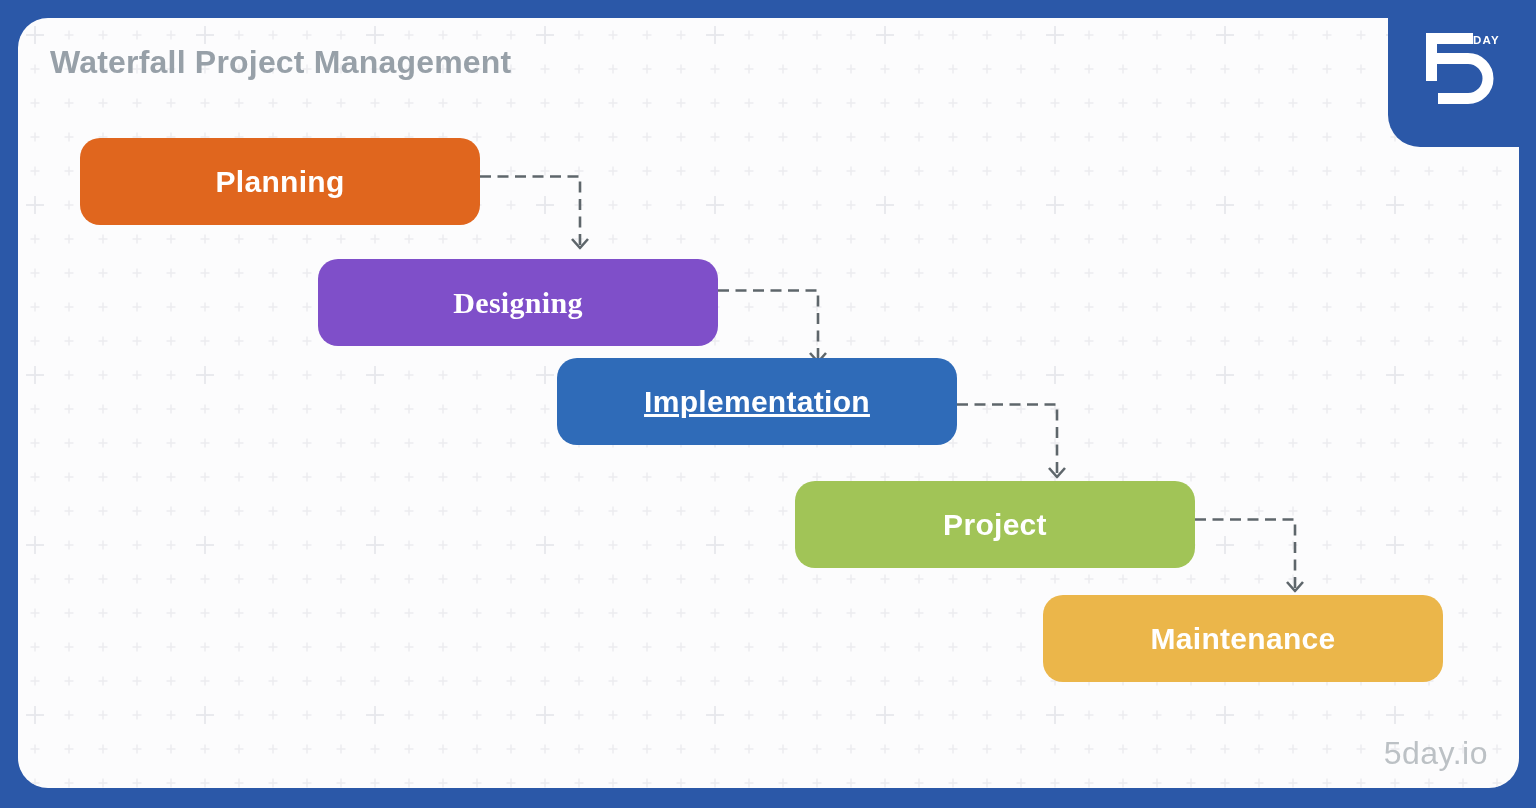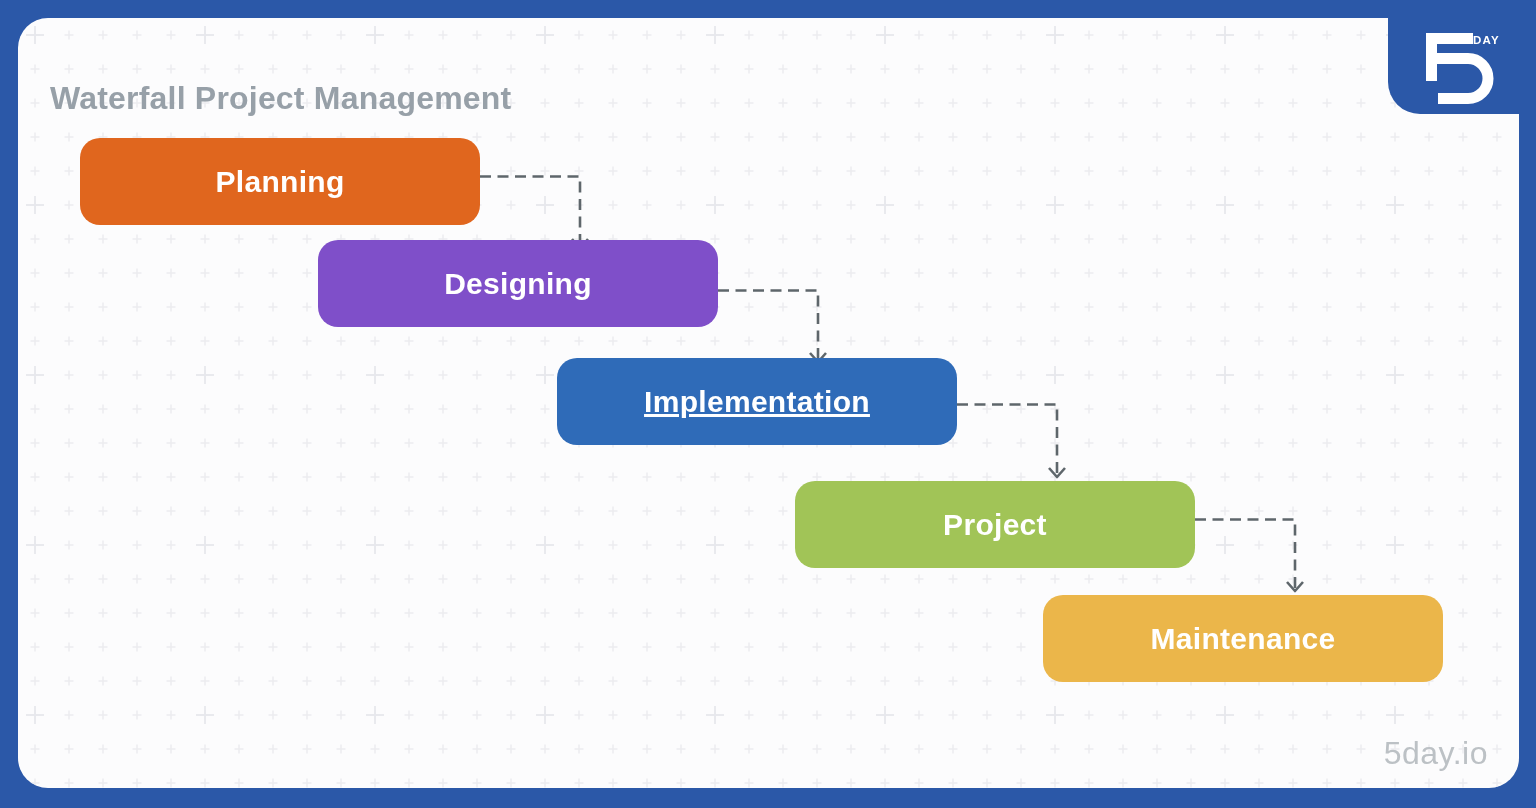--- a/index.html
+++ b/index.html
@@ -17,21 +17,21 @@
     width: 1501px; height: 770px;
     border-radius: 30px;
     overflow: hidden;
   }
   .pattern-svg { position: absolute; left: 0; top: 0; width: 100%; height: 100%; }
 
   
   .logo-tab {
     position: absolute;
     right: 0; top: 0;
-    width: 148px; height: 114px;
+    width: 148px; height: 147px;
     border-bottom-left-radius: 32px;
     z-index: 5;
   }
   .logo-svg { position: absolute; left: 36px; top: 31px; width: 78px; height: 78px; }
 
   .page-title {
     position: absolute;
     left: 50px; top: 44px;
     font-size: 32px;
     font-weight: 700;
@@ -55,21 +55,21 @@
     display: flex;
     align-items: center;
     justify-content: center;
     color: #FFFFFF;
     font-size: 30px;
     font-weight: 700;
     letter-spacing: 0.3px;
     z-index: 3;
   }
   .stage-1 { left: 80px;   top: 138px; }
-  .stage-2 { left: 318px;  top: 240px; }
+  .stage-2 { left: 318px;  top: 259px; font-family: Liberation Serif, serif; }
   .stage-3 { left: 557px;  top: 358px; text-decoration: underline; }
   .stage-4 { left: 795px;  top: 481px; }
   .stage-5 { left: 1033px; top: 595px; }
 
   .arrows-layer {
     position: absolute; left: 0; top: 0;
     width: 1536px; height: 808px;
     z-index: 2;
     pointer-events: none;
   }
@@ -88,21 +88,21 @@
       </pattern>
       <pattern id="plusLarge" x="-68" y="-68" width="170" height="170" patternUnits="userSpaceOnUse">
         <path d="M85 76 V94 M76 85 H94" stroke="currentColor" stroke-width="2" opacity="0.9"></path>
       </pattern>
     </defs>
     <rect x="0" y="0" width="100%" height="100%" fill="url(#plusSmall)"></rect>
     <rect x="0" y="0" width="100%" height="100%" fill="url(#plusLarge)"></rect>
   </svg>
 </div>
 
-<div class="page-title" style="color: rgb(151, 160, 168); margin-top: 36px;">Waterfall Project Management</div>
+<div class="page-title" style="color: rgb(151, 160, 168);">Waterfall Project Management</div>
 
 <div class="arrows-layer" style="color: rgb(94, 102, 107);">
   <svg viewBox="0 0 1536 808" xmlns="http://www.w3.org/2000/svg">
     <g>
       <path class="connector" d="M480 176.5 H580 V245"></path>
       <path class="arrowhead" d="M572 239 L580 248 L588 239"></path>
     </g>
     <g>
       <path class="connector" d="M718 290.5 H818 V359"></path>
       <path class="arrowhead" d="M810 353 L818 362 L826 353"></path>

